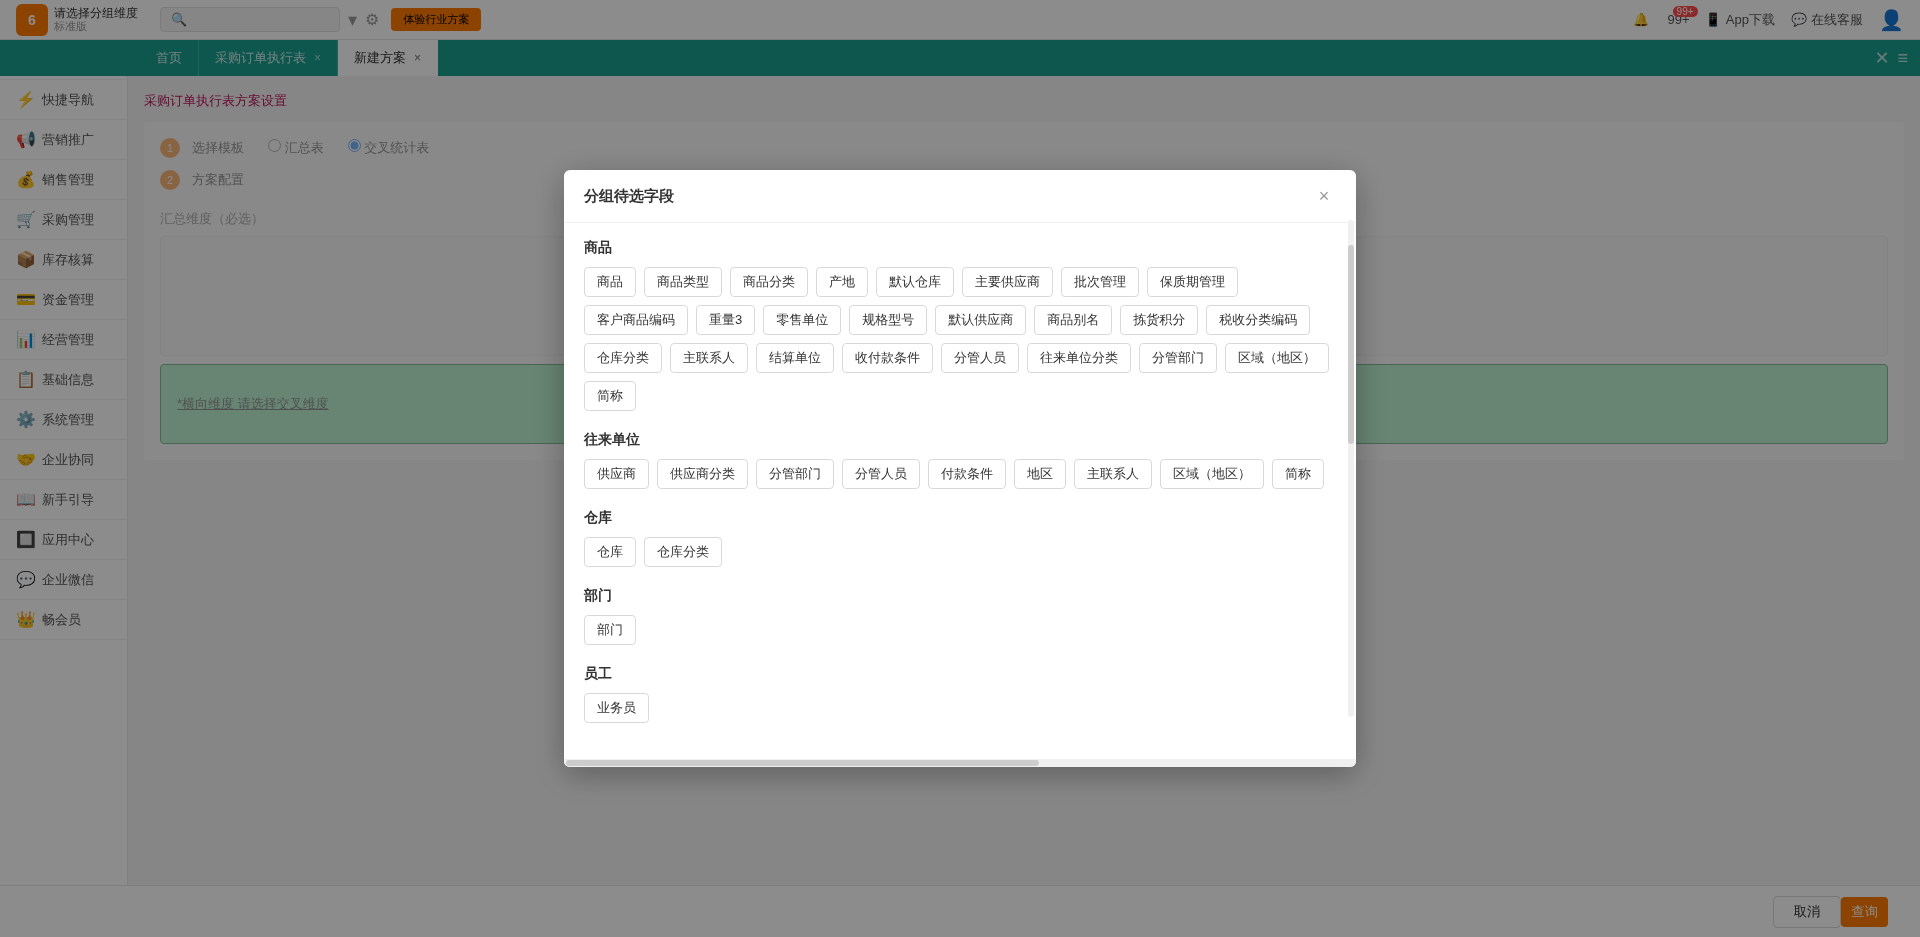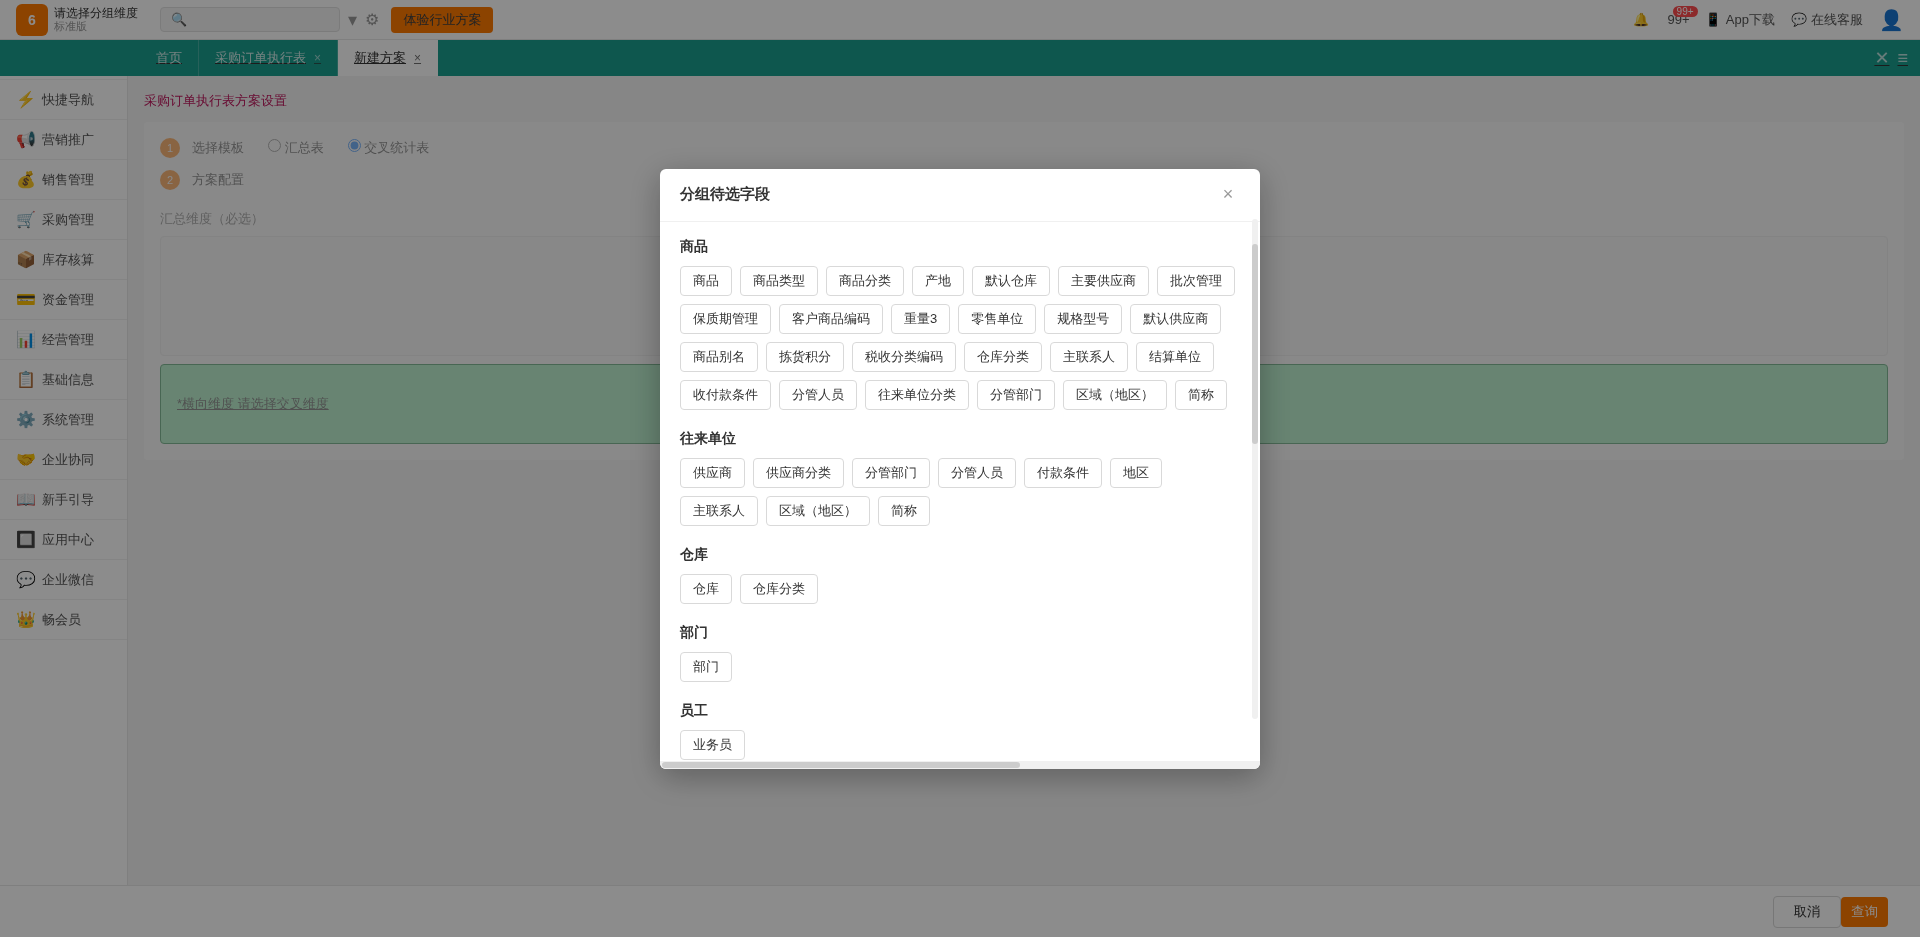--- a/index.html
+++ b/index.html
@@ -34,43 +34,42 @@
     .top-bar-search {
       display: flex; align-items: center;
       background: #f5f5f5; border: 1px solid #e0e0e0; border-radius: 4px;
       padding: 4px 10px; width: 180px;
     }
     .top-bar-right {
       margin-left: auto;
       display: flex; align-items: center; gap: 16px;
     }
     .top-bar-btn {
-      background: #ff7a00; color: #404040; border: none;
-      padding: 4px 12px; border-radius: 4px; cursor: pointer; font-size: 13px;
+      background: #ff7a00; color: #000000; border: none;
+      padding: 4px 12px; border-radius: 4px; cursor: pointer; font-size: 11px;
     }
     .badge-item {
       display: flex; align-items: center; gap: 4px; font-size: 13px; color: #555; cursor: pointer;
       position: relative;
     }
     .badge-count {
       background: #ff4d4f; color: white; font-size: 10px;
       border-radius: 8px; padding: 0 4px; min-width: 16px; text-align: center;
       position: absolute; top: -6px; right: -8px;
     }
 
     
     .nav-tabs {
       height: 36px;
       background: #1a9e8f;
       display: flex; align-items: center;
       padding: 0 0 0 140px;
       position: fixed;
       top: 40px; left: 0; right: 0;
       z-index: 99;
-      text-decoration: underline;
     }
     .nav-tab {
       height: 36px;
       display: flex; align-items: center;
       padding: 0 16px;
       color: rgba(255,255,255,0.8);
       cursor: pointer; font-size: 13px;
       border-right: 1px solid rgba(255,255,255,0.2);
     }
     .nav-tab.active {
@@ -136,21 +135,21 @@
       top: 0; left: 0; right: 0; bottom: 0;
       background: rgba(0,0,0,0.45);
       z-index: 200;
       display: flex; align-items: center; justify-content: center;
     }
 
     
     .modal {
       background: #fff;
       border-radius: 6px;
-      width: 600px;
+      width: 792px;
       max-height: 600px;
       display: flex; flex-direction: column;
       box-shadow: 0 8px 32px rgba(0,0,0,0.3);
       position: relative;
     }
     .modal-header {
       padding: 14px 20px;
       border-bottom: 1px solid #f0f0f0;
       display: flex; align-items: center; justify-content: space-between;
       flex-shrink: 0;

